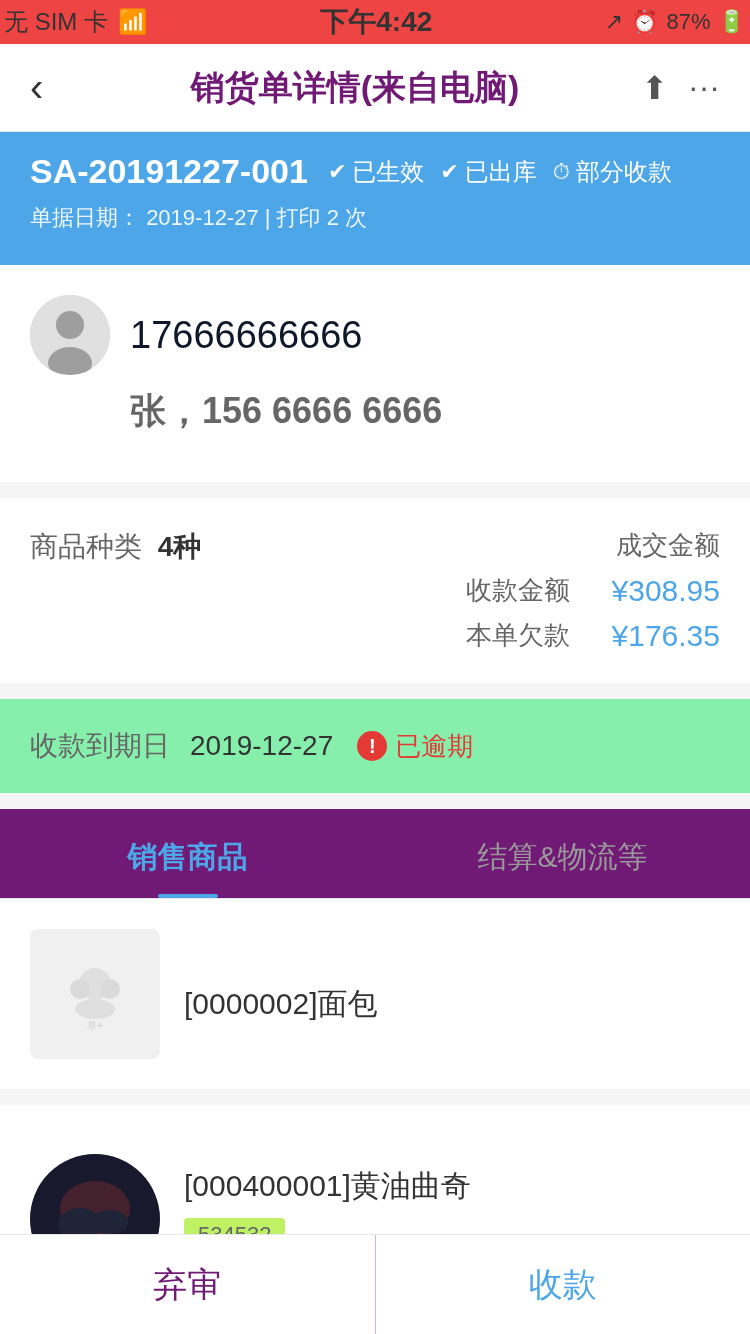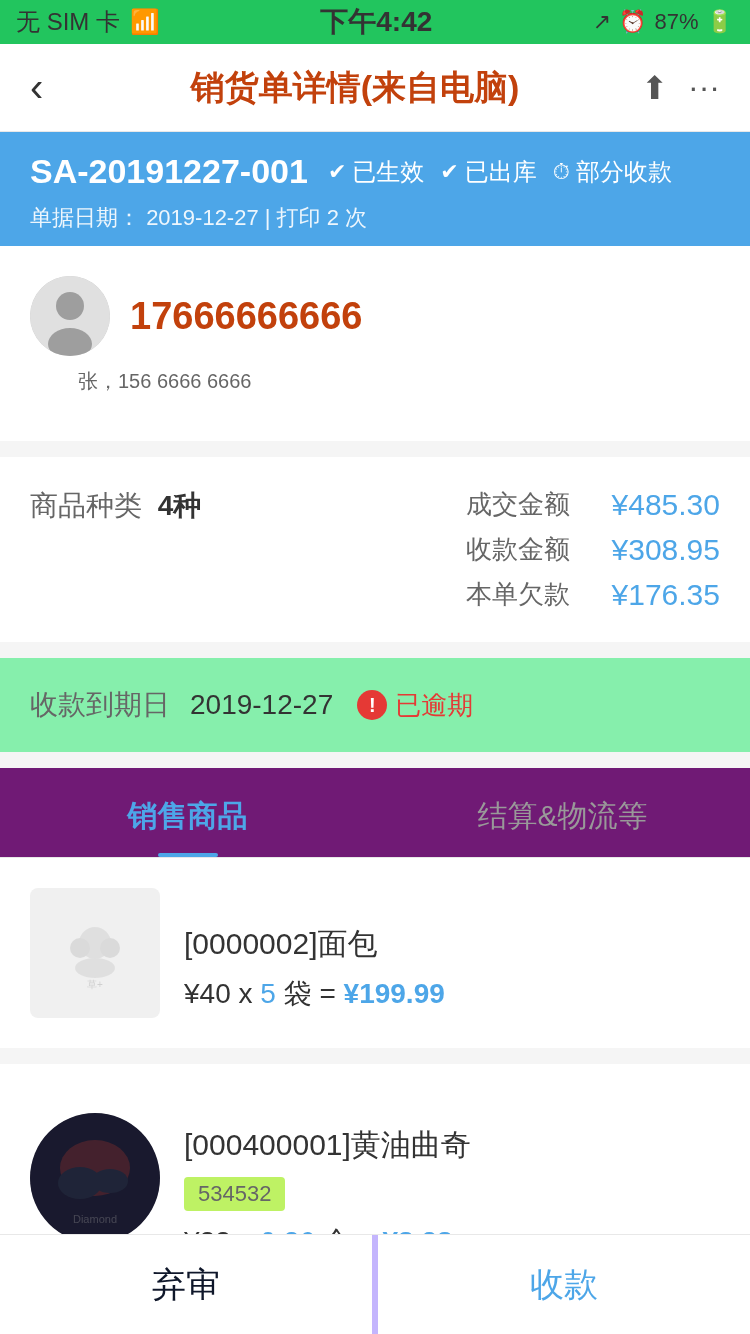--- a/index.html
+++ b/index.html
@@ -9,25 +9,25 @@
       width: 750px;
       min-height: 1334px;
       background: #f5f5f5;
       font-size: 28px;
       color: #333;
     }
 
     
     .status-bar {
       height: 44px;
-      background: #22c55e;
+      background: #ef4444;
       display: flex;
       align-items: center;
       justify-content: space-between;
-      padding: 0 16px;
+      padding: 0 4px;
       font-size: 24px;
       font-weight: 500;
     }
     .status-left { display: flex; align-items: center; gap: 10px; }
     .status-center { font-size: 28px; font-weight: 600; }
     .status-right { display: flex; align-items: center; gap: 8px; font-size: 22px; }
 
     
     .nav-bar {
       height: 88px;
@@ -40,41 +40,41 @@
     }
     .nav-back {
       font-size: 40px;
       color: #333;
       cursor: pointer;
       width: 60px;
     }
     .nav-title {
       font-size: 34px;
       font-weight: 600;
-      color: #c2410c;
+      color: #701a75;
       flex: 1;
       text-align: center;
     }
     .nav-actions {
       display: flex;
       align-items: center;
       gap: 20px;
       width: 100px;
       justify-content: flex-end;
     }
     .nav-icon {
       font-size: 32px;
       color: #555;
       cursor: pointer;
     }
 
     
     .header-banner {
       background: #4da6e8;
-      padding: 20px 30px 13px;
+      padding: 20px 30px 32px;
     }
     .banner-top {
       display: flex;
       align-items: center;
       gap: 20px;
       margin-bottom: 12px;
     }
     .order-id {
       font-size: 34px;
       font-weight: 700;
@@ -117,28 +117,29 @@
       border-radius: 50%;
       background: #ccc;
       display: flex;
       align-items: center;
       justify-content: center;
       overflow: hidden;
     }
     .avatar-svg { width: 80px; height: 80px; }
     .customer-name {
       font-size: 38px;
-      font-weight: 700;
-      color: #c2410c;
+      font-weight: 400;
+      color: #0f172a;
     }
     .customer-sub {
-      font-size: 20px;
+      font-size: 36px;
       color: #666;
-      margin-left: 48px;
+      margin-left: 100px;
       margin-bottom: 16px;
+      font-weight: bold;
     }
     .customer-meta {
       display: flex;
       align-items: center;
       gap: 60px;
       margin-left: 0;
       margin-top: 8px;
     }
     .meta-item {
       display: flex;
@@ -297,21 +298,21 @@
       display: flex;
     }
     .bottom-btn {
       flex: 1;
       display: flex;
       align-items: center;
       justify-content: center;
       font-size: 34px;
       cursor: pointer;
     }
-    .bottom-btn.cancel { color: #0f172a; border-right: 6px solid #c4b5fd; }
+    .bottom-btn.cancel { color: #701a75; border-right: 1px solid #c4b5fd; }
     .bottom-btn.confirm { color: #4da6e8; }
 
     
     .bottom-spacer { height: 100px; }
   </style>
 </head>
 <body>
 
 <div class="status-bar">
   <div class="status-left">
@@ -376,21 +377,20 @@
 </div>
 
 <div class="summary-card">
   <div class="summary-left">
     <span class="summary-label">商品种类</span>
     <span class="summary-count">4种</span>
   </div>
   <div class="summary-right">
     <div class="summary-row">
       <span class="summary-row-label">成交金额</span>
-      <span class="summary-row-value">¥485.30</span>
     </div>
     <div class="summary-row">
       <span class="summary-row-label">收款金额</span>
       <span class="summary-row-value">¥308.95</span>
     </div>
     <div class="summary-row">
       <span class="summary-row-label">本单欠款</span>
       <span class="summary-row-value">¥176.35</span>
     </div>
   </div>
@@ -423,28 +423,20 @@
         <circle cx="40" cy="30" r="16" fill="#bbb"></circle>
         <circle cx="25" cy="35" r="10" fill="#aaa"></circle>
         <circle cx="55" cy="35" r="10" fill="#aaa"></circle>
         <ellipse cx="40" cy="55" rx="20" ry="10" fill="#bbb"></ellipse>
         <text x="40" y="75" text-anchor="middle" font-size="10" fill="#888">草+</text>
       </svg>
     </div>
     <div class="product-info">
       <div class="product-name">
         <span>[0000002]</span><span>面包</span>
-      </div>
-      <div class="product-price">
-        <span>¥40</span>
-        <span> x </span>
-        <span class="price-qty">5</span>
-        <span>袋</span>
-        <span> = </span>
-        <span class="price-total">¥199.99</span>
       </div>
     </div>
   </div>
 
   <div class="product-item">
     <div class="product-thumb" style="background:#1a1a2e; border-radius:50%;">
       <svg viewBox="0 0 130 130" xmlns="http://www.w3.org/2000/svg" style="width:130px;height:130px;">
         <circle cx="65" cy="65" r="65" fill="#1a1a2e"></circle>
         <ellipse cx="65" cy="55" rx="35" ry="28" fill="#c0392b" opacity="0.85"></ellipse>
         <ellipse cx="50" cy="70" rx="22" ry="16" fill="#2c3e50"></ellipse>

